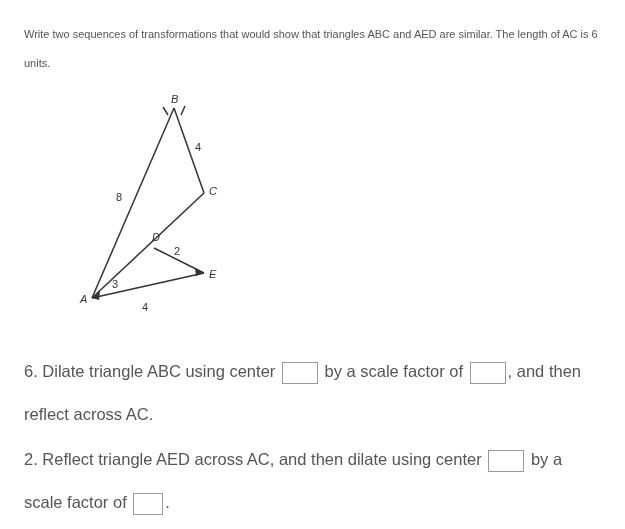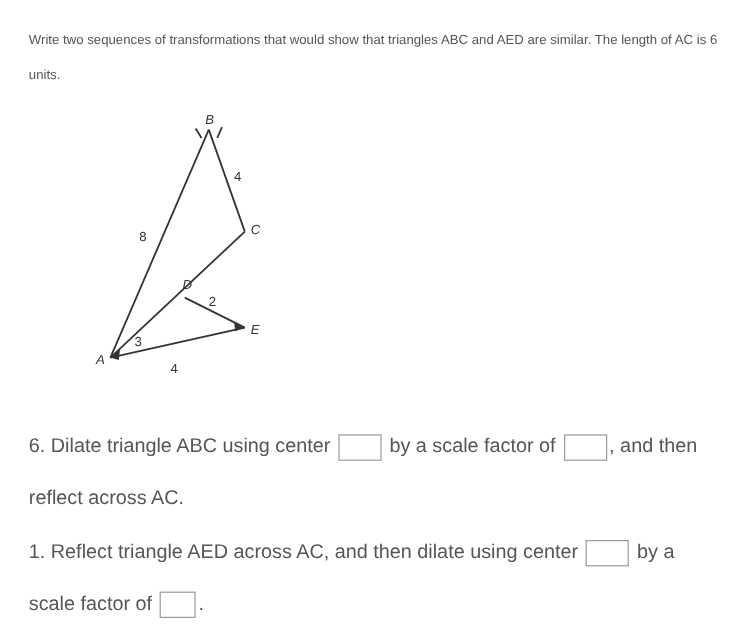--- a/index.html
+++ b/index.html
@@ -95,17 +95,17 @@
 </div>
 
 <div class="answer-line">
   <span>6. Dilate triangle ABC using center</span>
   <input class="blank-input" type="text" style="">
   <span>by a scale factor of</span>
   <input class="blank-input" type="text" style=""><span>, and then reflect across AC.</span>
 </div>
 
 <div class="answer-line">
-  <span>1. Reflect triangle AED across AC, and then dilate using center</span>
+  <span>2. Reflect triangle AED across AC, and then dilate using center</span>
   <input class="blank-input" type="text" style="">
   <span>by a scale factor of</span>
   <input class="blank-input small" type="text" style=""><span>.</span>
 </div>
 
 </body></html>

